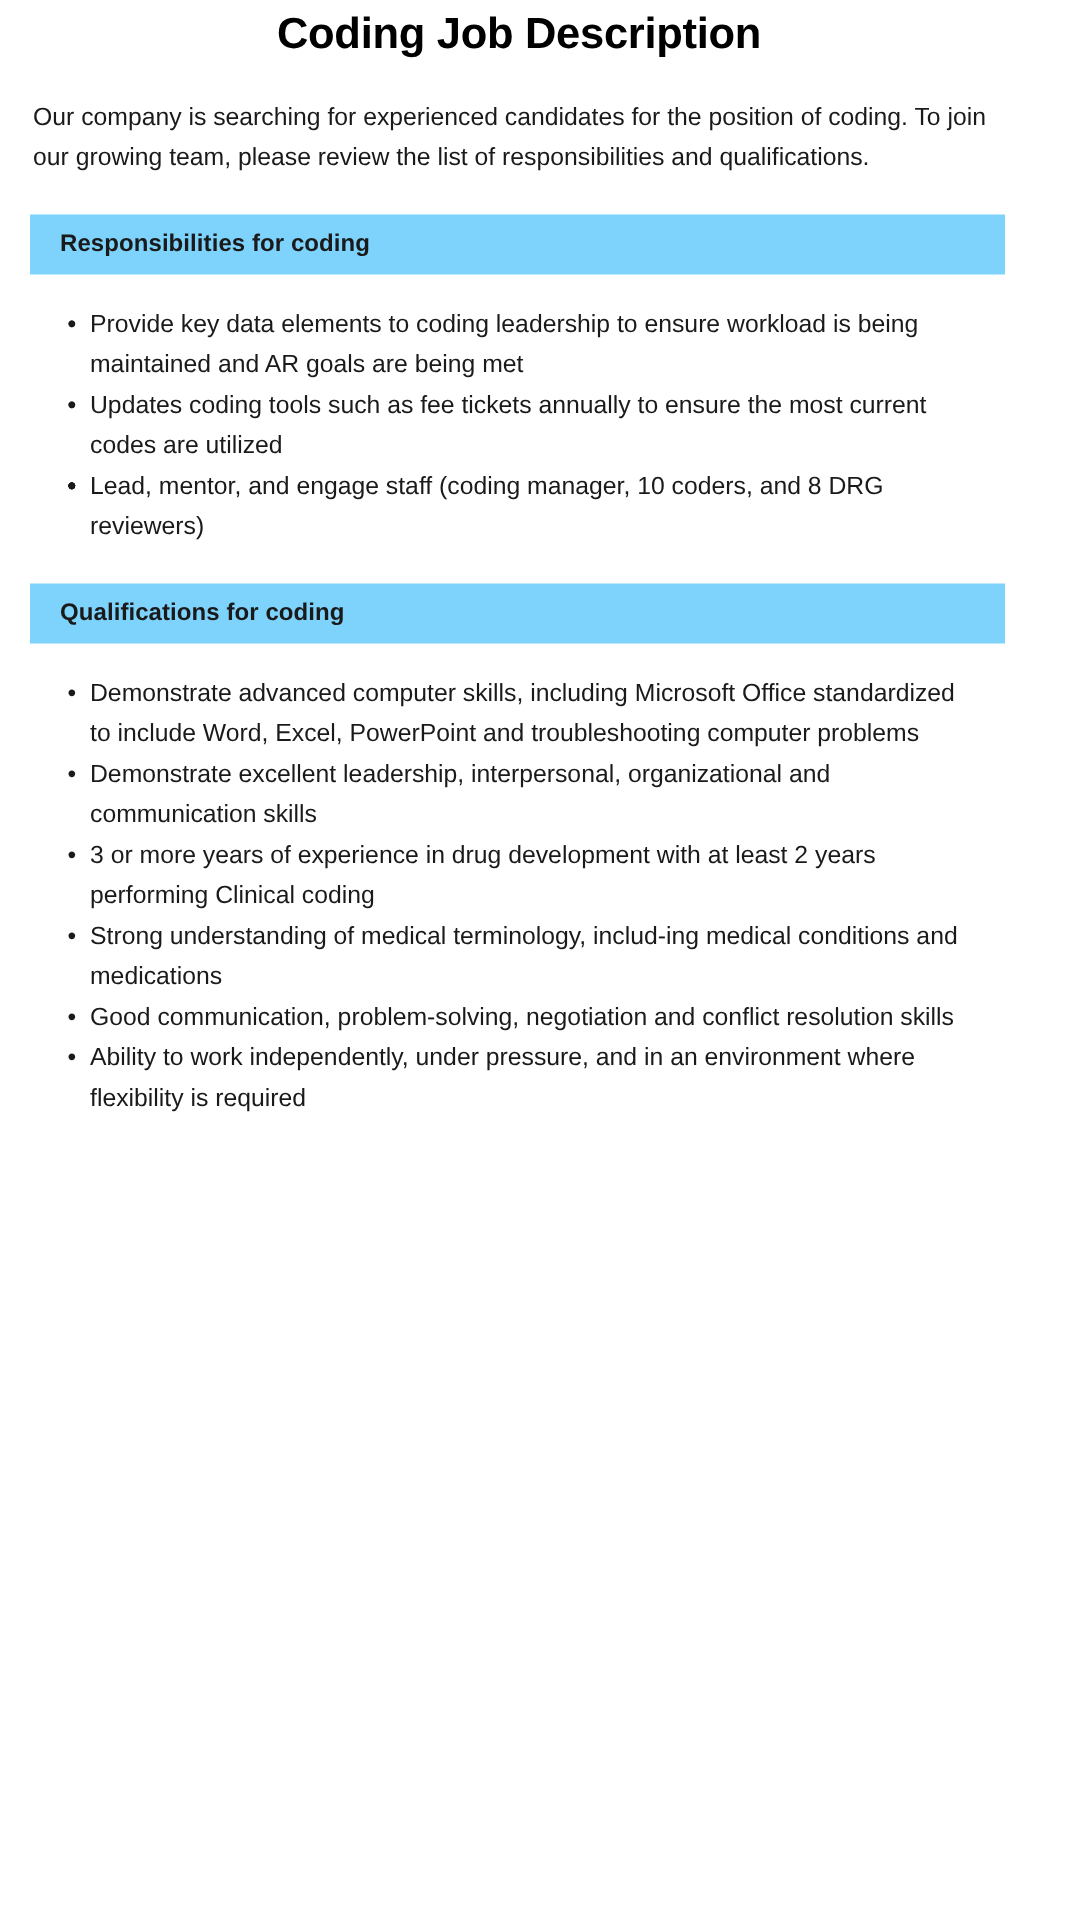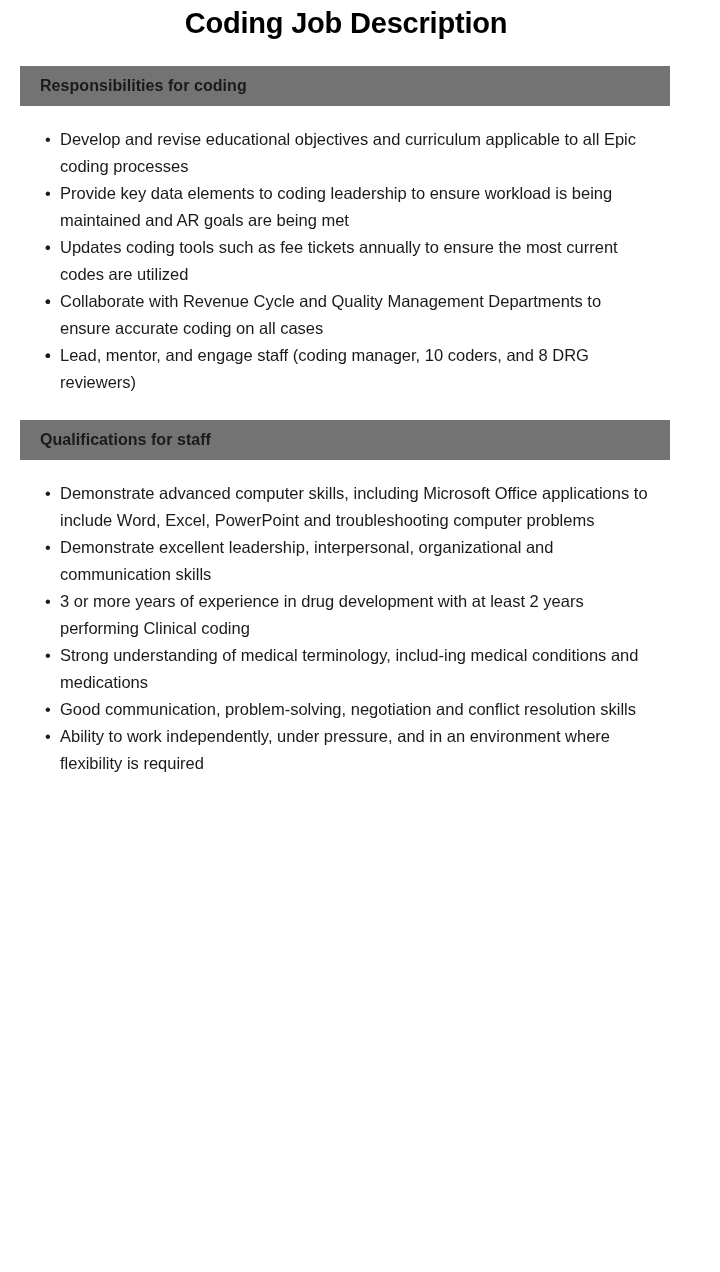--- a/index.html
+++ b/index.html
@@ -41,21 +41,21 @@
     font-weight: 400;
     color: #1a1a1a;
   }
   
   .section {
     margin: 0;
     padding: 0;
   }
   .section-band {
     margin: 24px 22px 0 20px;
-    background: #737373;
+    background: #7dd3fc;
     height: 40px;
     display: flex;
     align-items: center;
     padding: 0 20px;
     box-sizing: border-box;
   }
   .section-band .section-title {
     font-size: 16px;
     line-height: 20px;
     font-weight: 700;
@@ -91,45 +91,46 @@
     padding-bottom: 44px;
   }
 </style>
 </head>
 <body>
 
 <div class="page">
 
   <h1 class="doc-title">Coding Job Description</h1>
 
+  <p class="intro">Our company is searching for experienced candidates for the position of coding. To join our growing team, please review the list of responsibilities and qualifications.</p>
 
   <div id="sections-root">
       <div class="section">
         <div class="section-band">
           <span class="section-title">Responsibilities for coding</span>
         </div>
         <ul class="bullets">
-          <li><span class="bullet-dot">•</span><span>Develop and revise educational objectives and curriculum applicable to all Epic coding processes</span></li>
+          <li><span class="bullet-dot">•</span></li>
           <li><span class="bullet-dot">•</span><span>Provide key data elements to coding leadership to ensure workload is being maintained and AR goals are being met</span></li>
           <li><span class="bullet-dot">•</span></li>
           <li><span class="bullet-dot">•</span><span>Updates coding tools such as fee tickets annually to ensure the most current codes are utilized</span></li>
           <li><span class="bullet-dot">•</span></li>
           <li><span class="bullet-dot">•</span></li>
-          <li><span class="bullet-dot">•</span><span>Collaborate with Revenue Cycle and Quality Management Departments to ensure accurate coding on all cases</span></li>
+          <li><span class="bullet-dot">•</span></li>
           <li><span class="bullet-dot">•</span></li>
           <li><span class="bullet-dot">•</span></li>
           <li><span class="bullet-dot">•</span><span>Lead, mentor, and engage staff (coding manager, 10 coders, and 8 DRG reviewers)</span></li>
         </ul>
       </div>
       <div class="section">
         <div class="section-band">
-          <span class="section-title">Qualifications for staff</span>
+          <span class="section-title">Qualifications for coding</span>
         </div>
         <ul class="bullets">
-          <li><span class="bullet-dot">•</span><span>Demonstrate advanced computer skills, including Microsoft Office applications to include Word, Excel, PowerPoint and troubleshooting computer problems</span></li>
+          <li><span class="bullet-dot">•</span><span>Demonstrate advanced computer skills, including Microsoft Office standardized to include Word, Excel, PowerPoint and troubleshooting computer problems</span></li>
           <li><span class="bullet-dot">•</span><span>Demonstrate excellent leadership, interpersonal, organizational and communication skills</span></li>
           <li><span class="bullet-dot">•</span><span>3 or more years of experience in drug development with at least 2 years performing Clinical coding</span></li>
           <li><span class="bullet-dot">•</span><span>Strong understanding of medical terminology, includ-ing medical conditions and medications</span></li>
           <li><span class="bullet-dot">•</span><span>Good communication, problem-solving, negotiation and conflict resolution skills</span></li>
           <li><span class="bullet-dot">•</span><span>Ability to work independently, under pressure, and in an environment where flexibility is required</span></li>
         </ul>
       </div>
     </div>
 
 </div>

